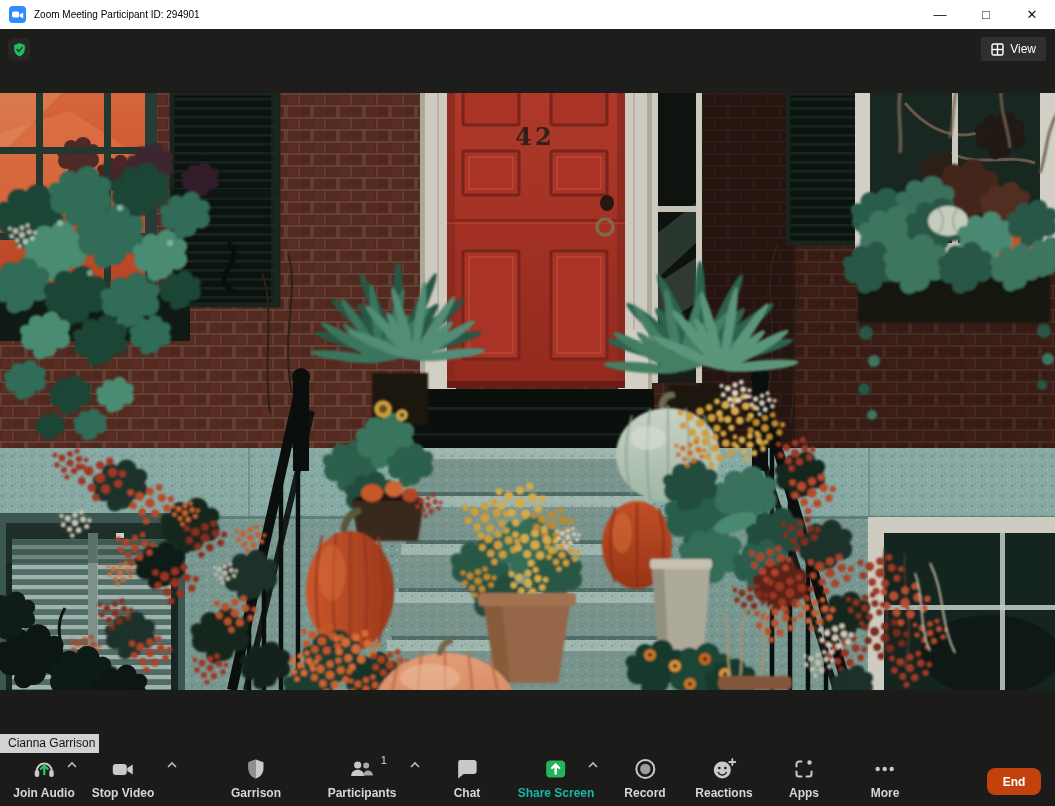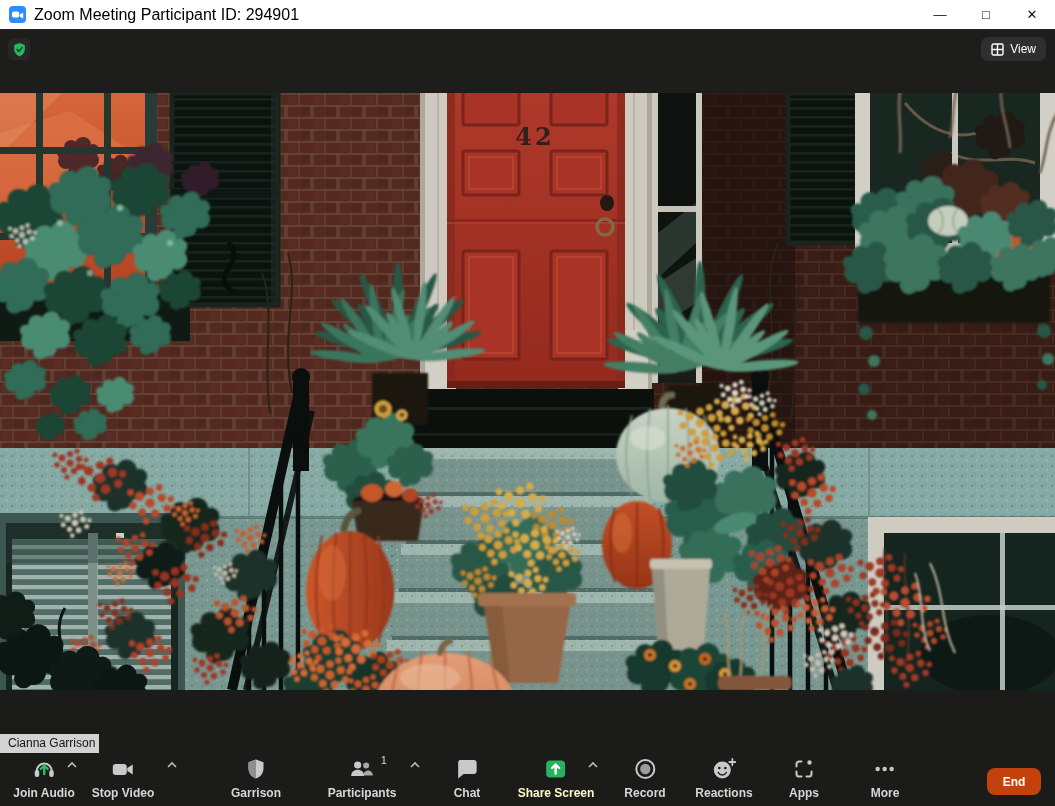--- a/index.html
+++ b/index.html
@@ -3,44 +3,44 @@
 <meta charset="utf-8">
 <style>
   html,body{margin:0;padding:0;background:#000;}
   .window{position:relative;width:1055px;height:806px;background:#1b1b1a;overflow:hidden;
           font-family:"Liberation Sans",sans-serif;}
   
   .titlebar{position:absolute;top:0;left:0;right:0;height:30px;background:#ffffff;
             display:flex;align-items:center;padding-left:9px;box-sizing:border-box;
             border-bottom:1px solid #242424;}
   .app-icon{width:17px;height:17px;margin-right:8px;flex:0 0 auto;}
-  .tb-title{font-size:16px;color:#000;}
+  .tb-title{font-size:10px;color:#000;}
   .win-controls{margin-left:auto;display:flex;height:100%;}
   .win-btn{width:46px;height:100%;border:none;background:transparent;color:#111;
            display:flex;align-items:center;justify-content:center;font-size:13px;cursor:default;}
   
   .topbar{position:absolute;top:30px;left:0;right:0;height:63px;background:#1d1d1c;
           border-bottom:1px solid #141413;}
   .shield-badge{position:absolute;top:8px;left:8px;width:22px;height:22px;background:#262626;
                 border-radius:5px;display:flex;align-items:center;justify-content:center;}
   .view-btn{position:absolute;top:7px;right:9px;height:24px;padding:0 10px;background:#2f2f2f;
-            border:none;border-radius:7px;color:#fff;font-size:12px;display:flex;
+            border:none;border-radius:0;color:#fff;font-size:12px;display:flex;
             align-items:center;gap:6px;}
   
   .video{position:absolute;top:93px;left:0;width:1055px;height:527px;background:#101311;}
   .video svg{display:block;}
   .name-tag{position:absolute;left:0;bottom:53px;background:#d2d2d2;color:#151515;
             font-size:12px;padding:2px 4px 3px 8px;}
   
   .toolbar{position:absolute;left:0;right:0;bottom:0;height:56px;}
   .tb-item{position:absolute;bottom:7px;transform:translateX(-50%);display:flex;
            flex-direction:column;align-items:center;color:#d6d6d6;font-size:12px;cursor:default;}
   .tb-ico{height:24px;margin-bottom:6px;position:relative;display:flex;align-items:flex-end;justify-content:center;}
   .tb-label{white-space:nowrap;line-height:12px;font-weight:bold;}
-  .tb-item.green .tb-label{color:#fef9c3;text-align:center;}
+  .tb-item.green .tb-label{color:#14b8a6;text-align:center;}
   .badge{position:absolute;top:-3px;right:-12px;font-size:11px;color:#d6d6d6;}
   .caret{position:absolute;bottom:33px;transform:translateX(-50%);}
   .end-btn{position:absolute;right:14px;bottom:11px;width:54px;height:27px;background:#c2410c;
            border:none;border-radius:8px;color:#fff;font-size:12px;font-weight:bold;
            display:flex;align-items:center;justify-content:center;cursor:default;}
 </style>
 </head>
 <body>
 
 <div class="window">

